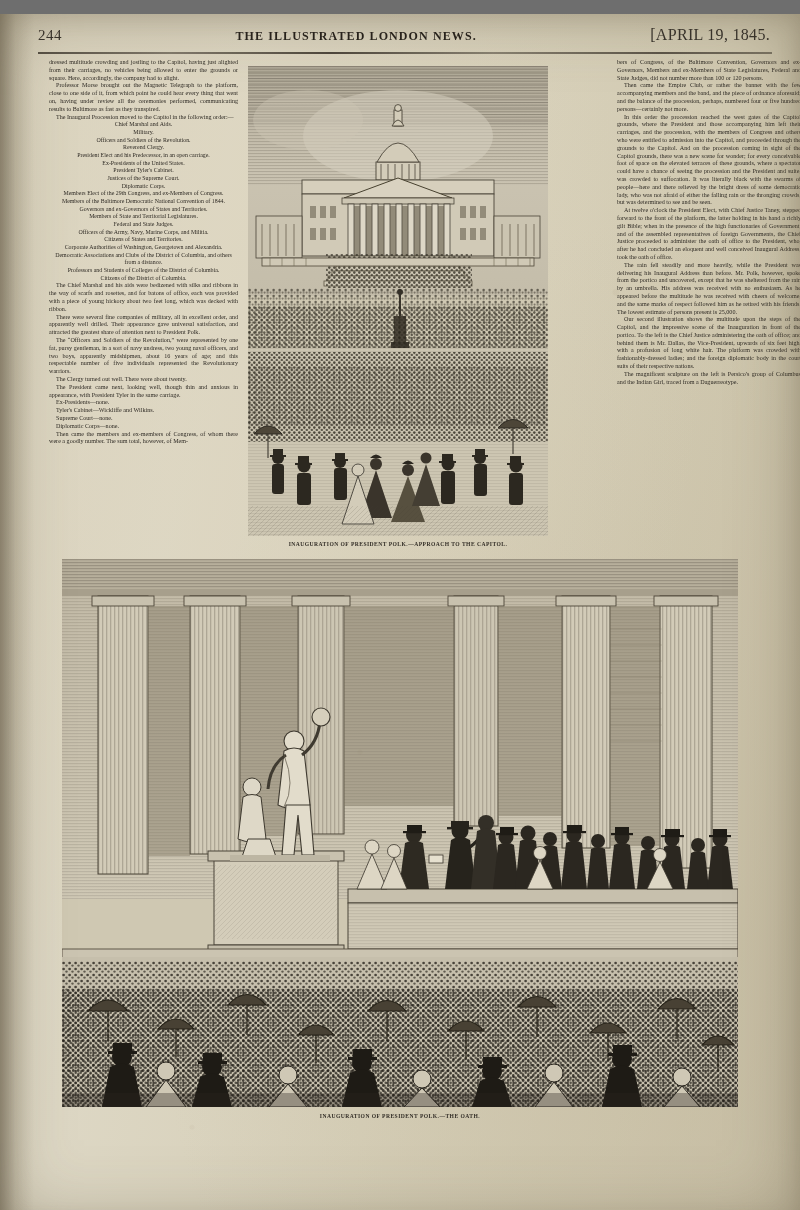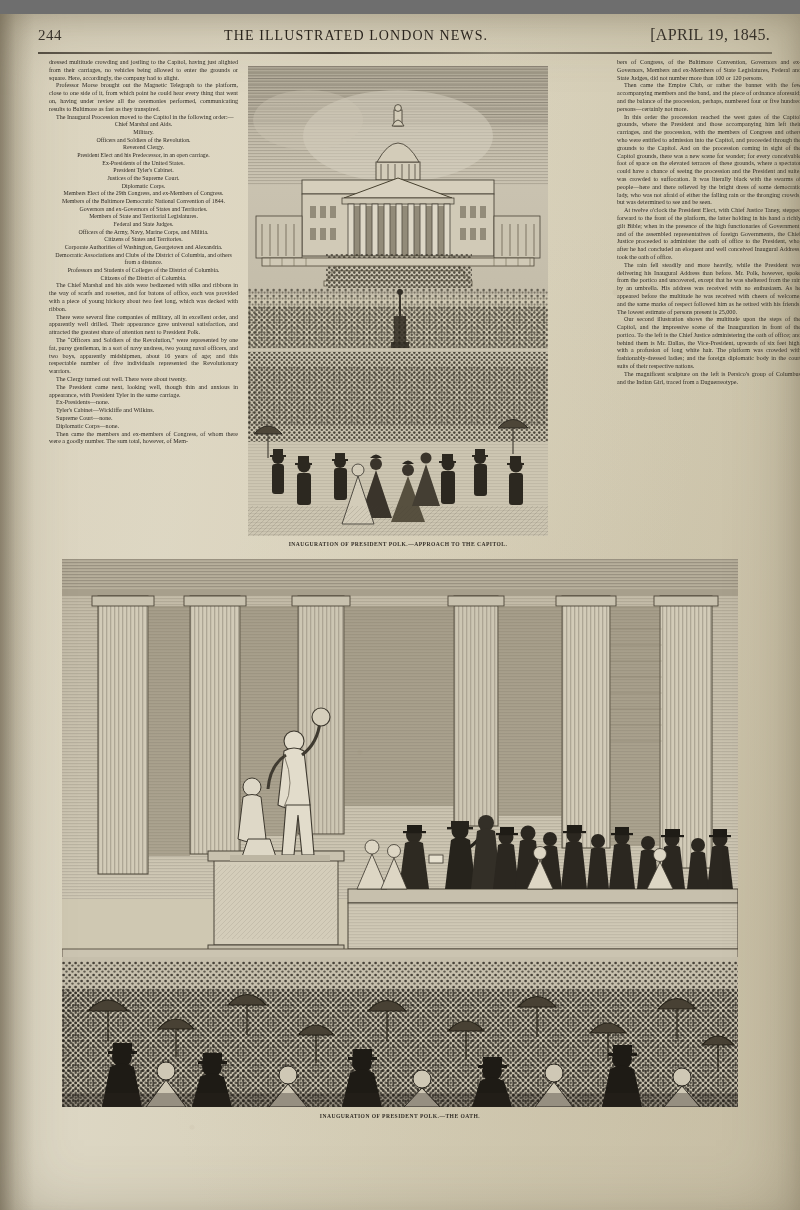--- a/index.html
+++ b/index.html
@@ -55,22 +55,22 @@
     display: flex;
     align-items: baseline;
     justify-content: space-between;
   }
   .page-num {
     font-size: 15px;
     letter-spacing: .5px;
     color: #35302a;
   }
   .paper-title {
-    font-size: 14px;
-    font-weight: normal;
+    font-size: 12px;
+    font-weight: bold;
     letter-spacing: 1.1px;
     color: #241f1a;
     white-space: nowrap;
   }
   .issue-date {
     font-size: 16px;
     letter-spacing: .3px;
     color: #35302a;
     white-space: nowrap;
   }

